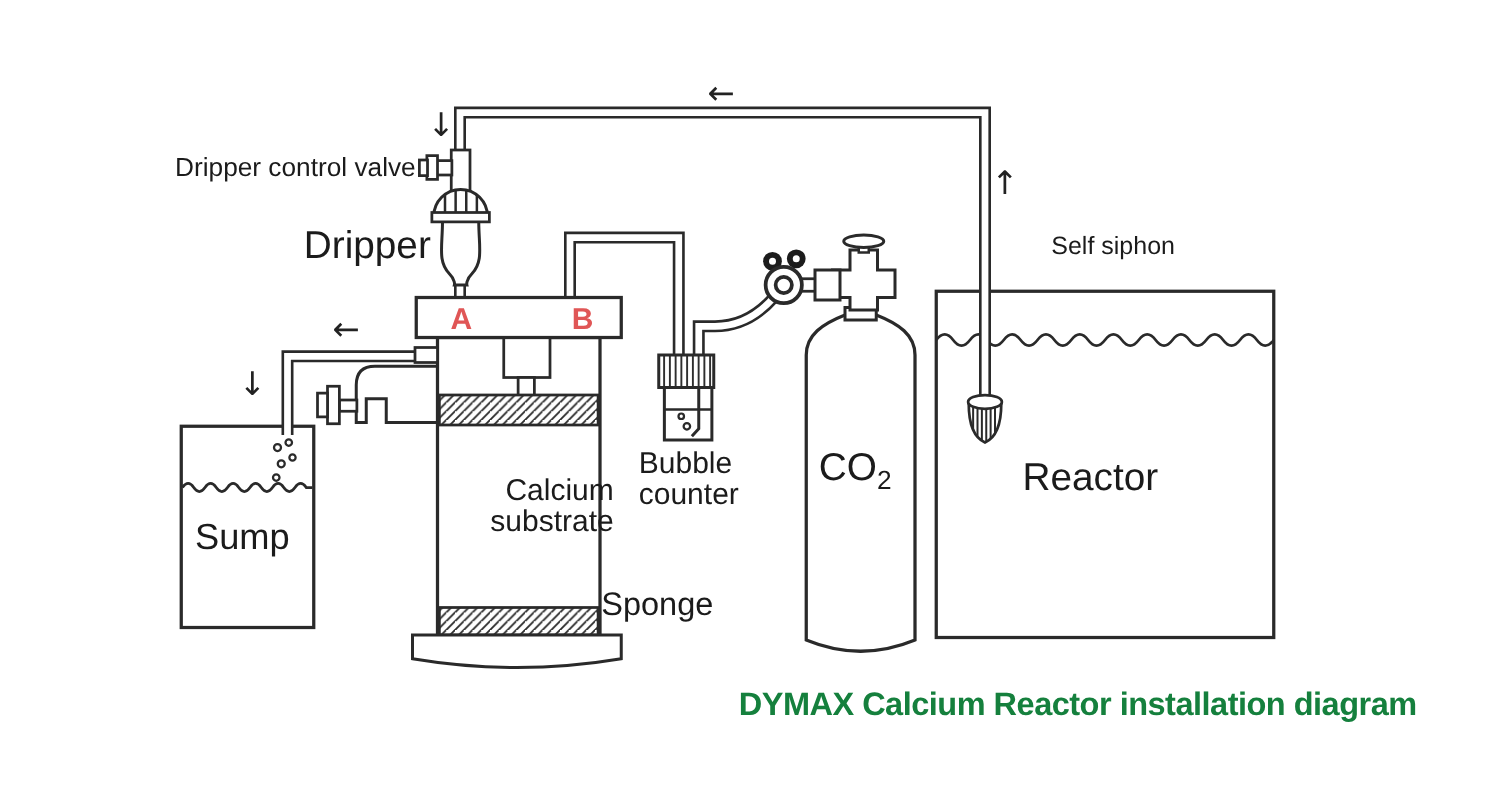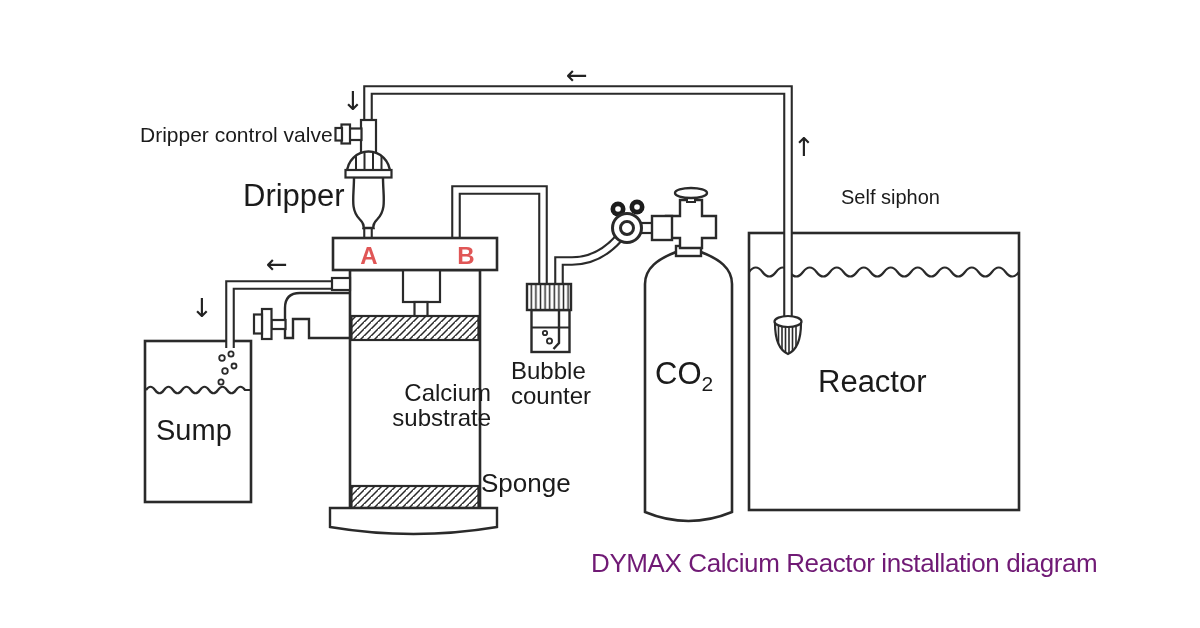--- a/index.html
+++ b/index.html
@@ -14,21 +14,21 @@
   #lbl-dcv{left:140px;top:123px;font-size:21px;}
   #lbl-dripper{left:243px;top:178px;font-size:31px;}
   #lbl-substrate{left:339px;top:380px;width:152px;text-align:right;font-size:24px;line-height:25px;}
   #lbl-sponge{left:481px;top:468px;font-size:26px;}
   #lbl-sump{left:156px;top:414px;font-size:29px;}
   #lbl-bubble{left:511px;top:358px;font-size:24px;line-height:25px;}
   #lbl-co2{left:655px;top:356px;font-size:31px;}
   #lbl-co2 sub{font-size:21px;}
   #lbl-aquarium{left:818px;top:364px;font-size:31px;}
   #lbl-siphon{left:841px;top:166px;font-size:20px;margin-top:20px;}
-  #lbl-title{left:591px;top:548px;font-size:26px;font-weight:normal;letter-spacing:-0.4px;color:#701a75;}
+  #lbl-title{left:591px;top:548px;font-size:26px;font-weight:bold;letter-spacing:-0.4px;color:#15803d;}
 </style>
 </head>
 <body>
 
 <div id="stage">
 
   <svg id="lineart" width="1200" height="628" viewBox="0 0 1200 628">
     <defs>
       <pattern id="hatch" patternUnits="userSpaceOnUse" width="7" height="7">
         <rect width="7" height="7" fill="#ffffff"></rect>

